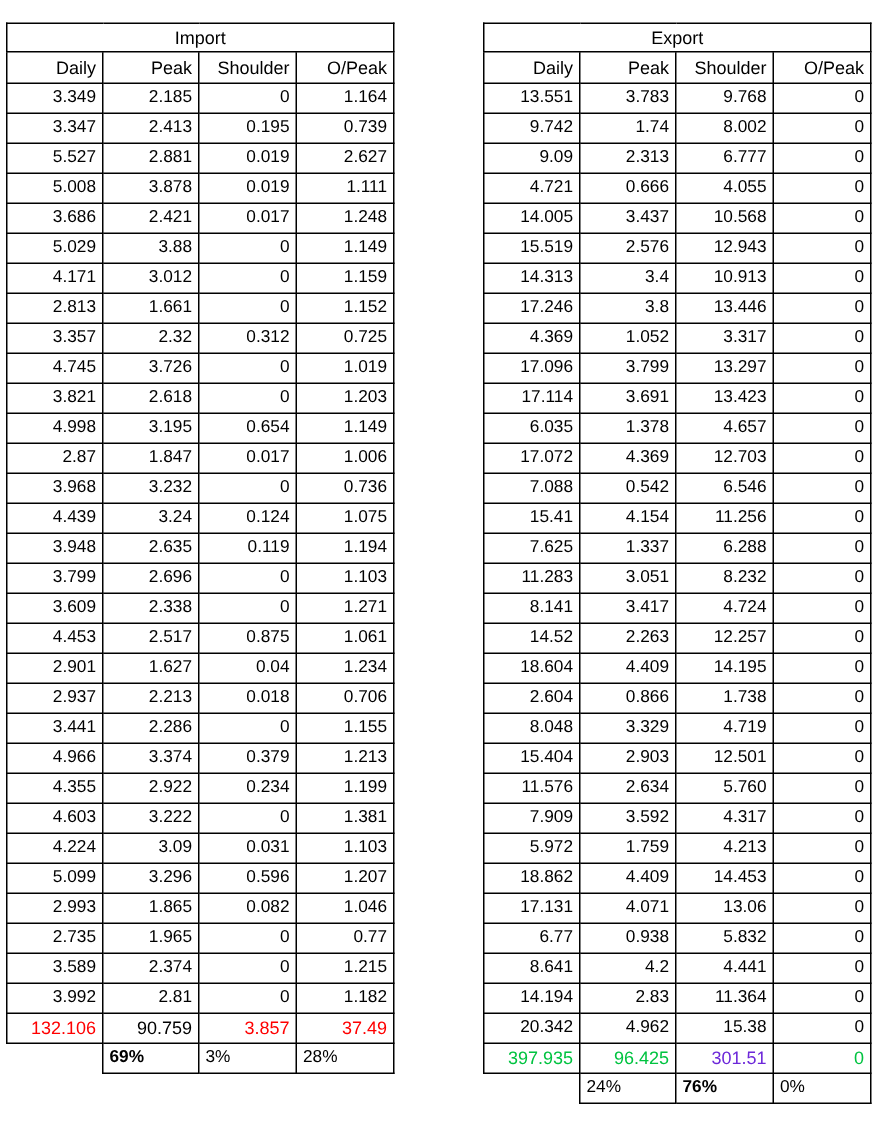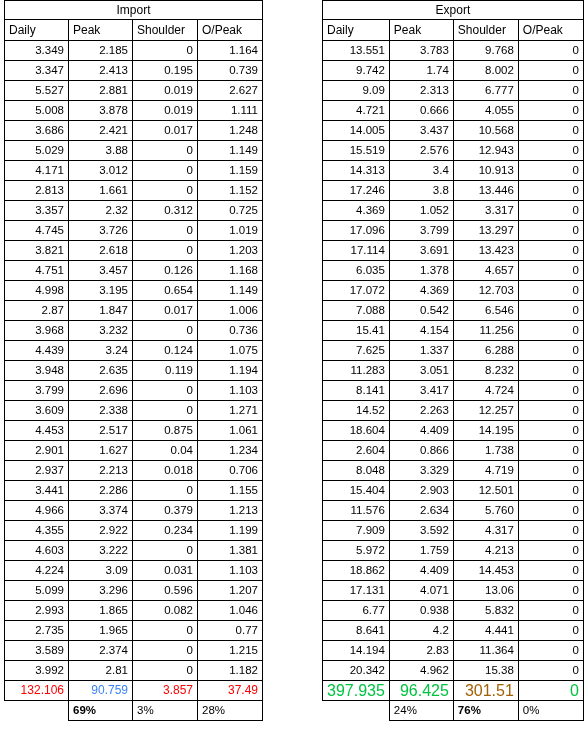--- a/index.html
+++ b/index.html
@@ -17,21 +17,21 @@
   .sheet {
     position: absolute;
     top: 0; left: 0;
     width: 587px;
     height: 751px;
     display: flex;
     flex-direction: row;
   }
   .table-block {
     position: absolute;
-    top: 0;
+    top: 15px;
   }
   .table-block.import { left: 4px; }
   .table-block.export { left: 322px; }
 
   table.grid {
     border-collapse: collapse;
     table-layout: fixed;
     font-size: 11.5px;
     color: #000000;
   }
@@ -46,40 +46,40 @@
     overflow: hidden;
   }
   .title-cell {
     text-align: center;
     font-weight: bold;
     font-size: 12px;
     height: 19px !important;
     line-height: 18px !important;
   }
   .col-head {
-    text-align: left;
+    text-align: right;
     font-weight: bold;
     font-size: 12px;
     height: 21px !important;
     line-height: 20px !important;
   }
   .num {
     text-align: right;
   }
   .total-red {
     color: #FF0000;
     font-weight: bold;
     text-align: right;
     font-size: 12px;
   }
   .total-green {
     color: #00C340;
     font-weight: bold;
     text-align: right;
-    font-size: 16px;
+    font-size: 12px;
   }
   .pct {
     font-size: 11.5px;
   }
   .pct.bold {
     font-weight: bold;
   }
   .blank-cell {
     border: none !important;
     background: transparent;
@@ -172,26 +172,20 @@
             <td class="num">0</td>
             <td class="num">1.019</td>
           </tr>
           <tr>
             <td class="num">3.821</td>
             <td class="num">2.618</td>
             <td class="num">0</td>
             <td class="num">1.203</td>
           </tr>
           <tr>
-            <td class="num">4.751</td>
-            <td class="num">3.457</td>
-            <td class="num">0.126</td>
-            <td class="num">1.168</td>
-          </tr>
-          <tr>
             <td class="num">4.998</td>
             <td class="num">3.195</td>
             <td class="num">0.654</td>
             <td class="num">1.149</td>
           </tr>
           <tr>
             <td class="num">2.87</td>
             <td class="num">1.847</td>
             <td class="num">0.017</td>
             <td class="num">1.006</td>
@@ -299,21 +293,21 @@
             <td class="num">1.215</td>
           </tr>
           <tr>
             <td class="num">3.992</td>
             <td class="num">2.81</td>
             <td class="num">0</td>
             <td class="num">1.182</td>
           </tr>
           <tr>
             <td class="total-red" style="color: rgb(255, 0, 0);">132.106</td>
-            <td class="total-red" style="color: #3b82f6; margin-top: 16px;">90.759</td>
+            <td class="total-red" style="color: #000000; margin-top: 16px;">90.759</td>
             <td class="total-red" style="color: rgb(255, 0, 0);">3.857</td>
             <td class="total-red" style="color: rgb(255, 0, 0);">37.49</td>
           </tr>
           <tr>
             <td class="blank-cell"></td>
             <td class="pct bold">69%</td>
             <td class="pct">3%</td>
             <td class="pct">28%</td>
           </tr>
         </tbody>
@@ -525,21 +519,21 @@
           </tr>
           <tr>
             <td class="num">20.342</td>
             <td class="num">4.962</td>
             <td class="num">15.38</td>
             <td class="num">0</td>
           </tr>
           <tr>
             <td class="total-green" style="color: rgb(0, 195, 64);">397.935</td>
             <td class="total-green" style="color: rgb(0, 195, 64);">96.425</td>
-            <td class="total-green" style="color: #a16207;">301.51</td>
+            <td class="total-green" style="color: #6d28d9;">301.51</td>
             <td class="total-green" style="color: rgb(0, 195, 64);">0</td>
           </tr>
           <tr>
             <td class="blank-cell"></td>
             <td class="pct">24%</td>
             <td class="pct bold">76%</td>
             <td class="pct">0%</td>
           </tr>
         </tbody>
     </table>

